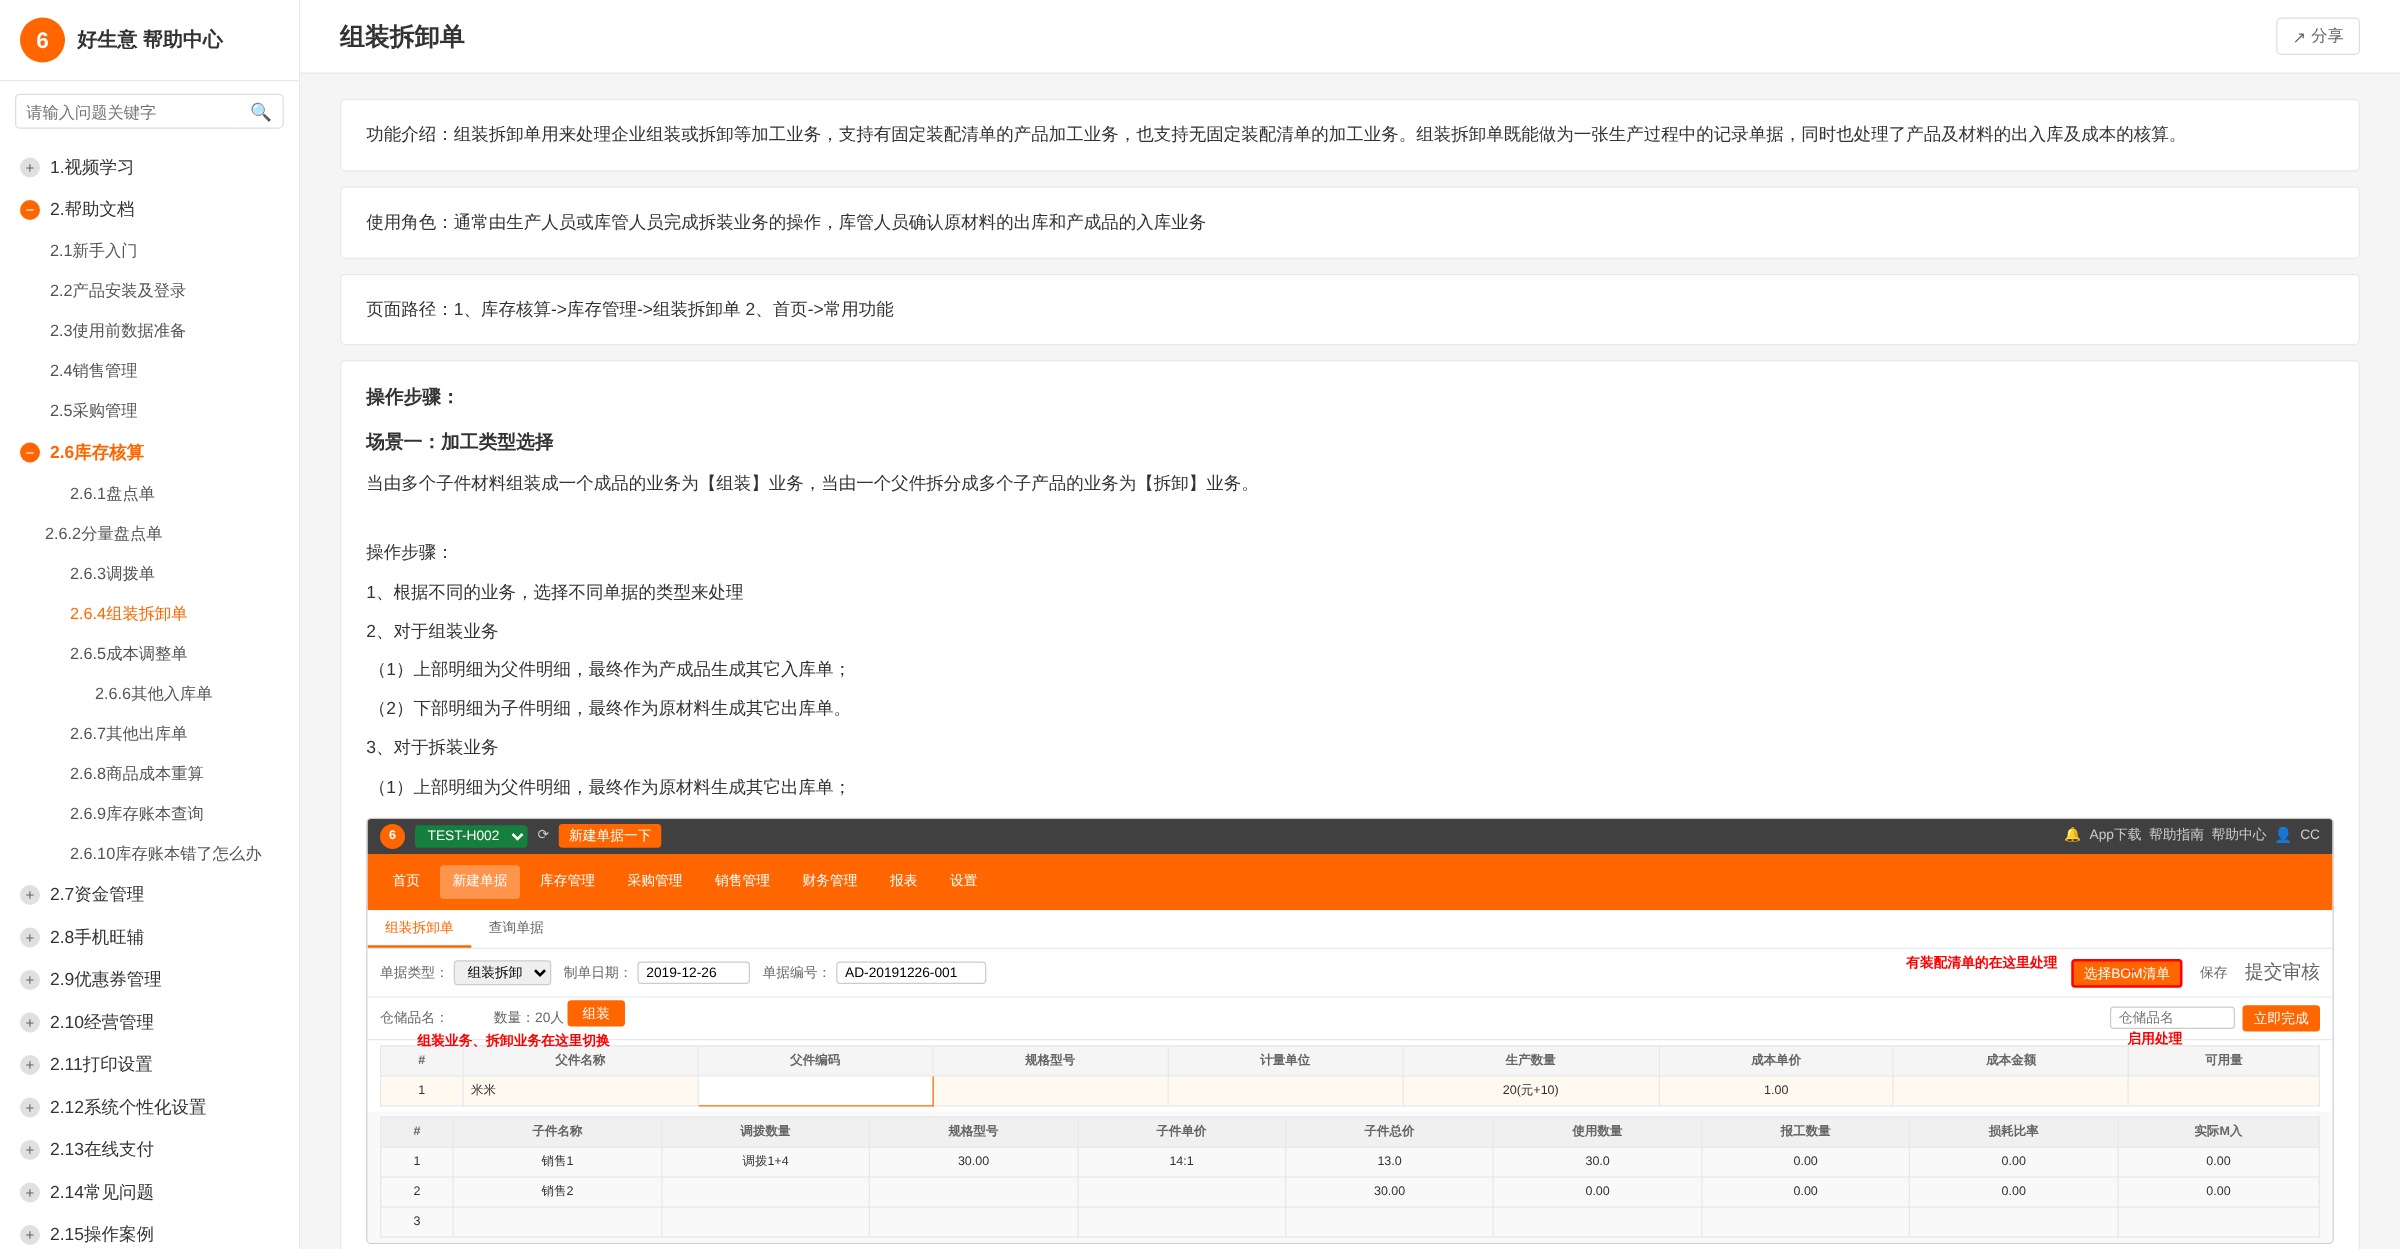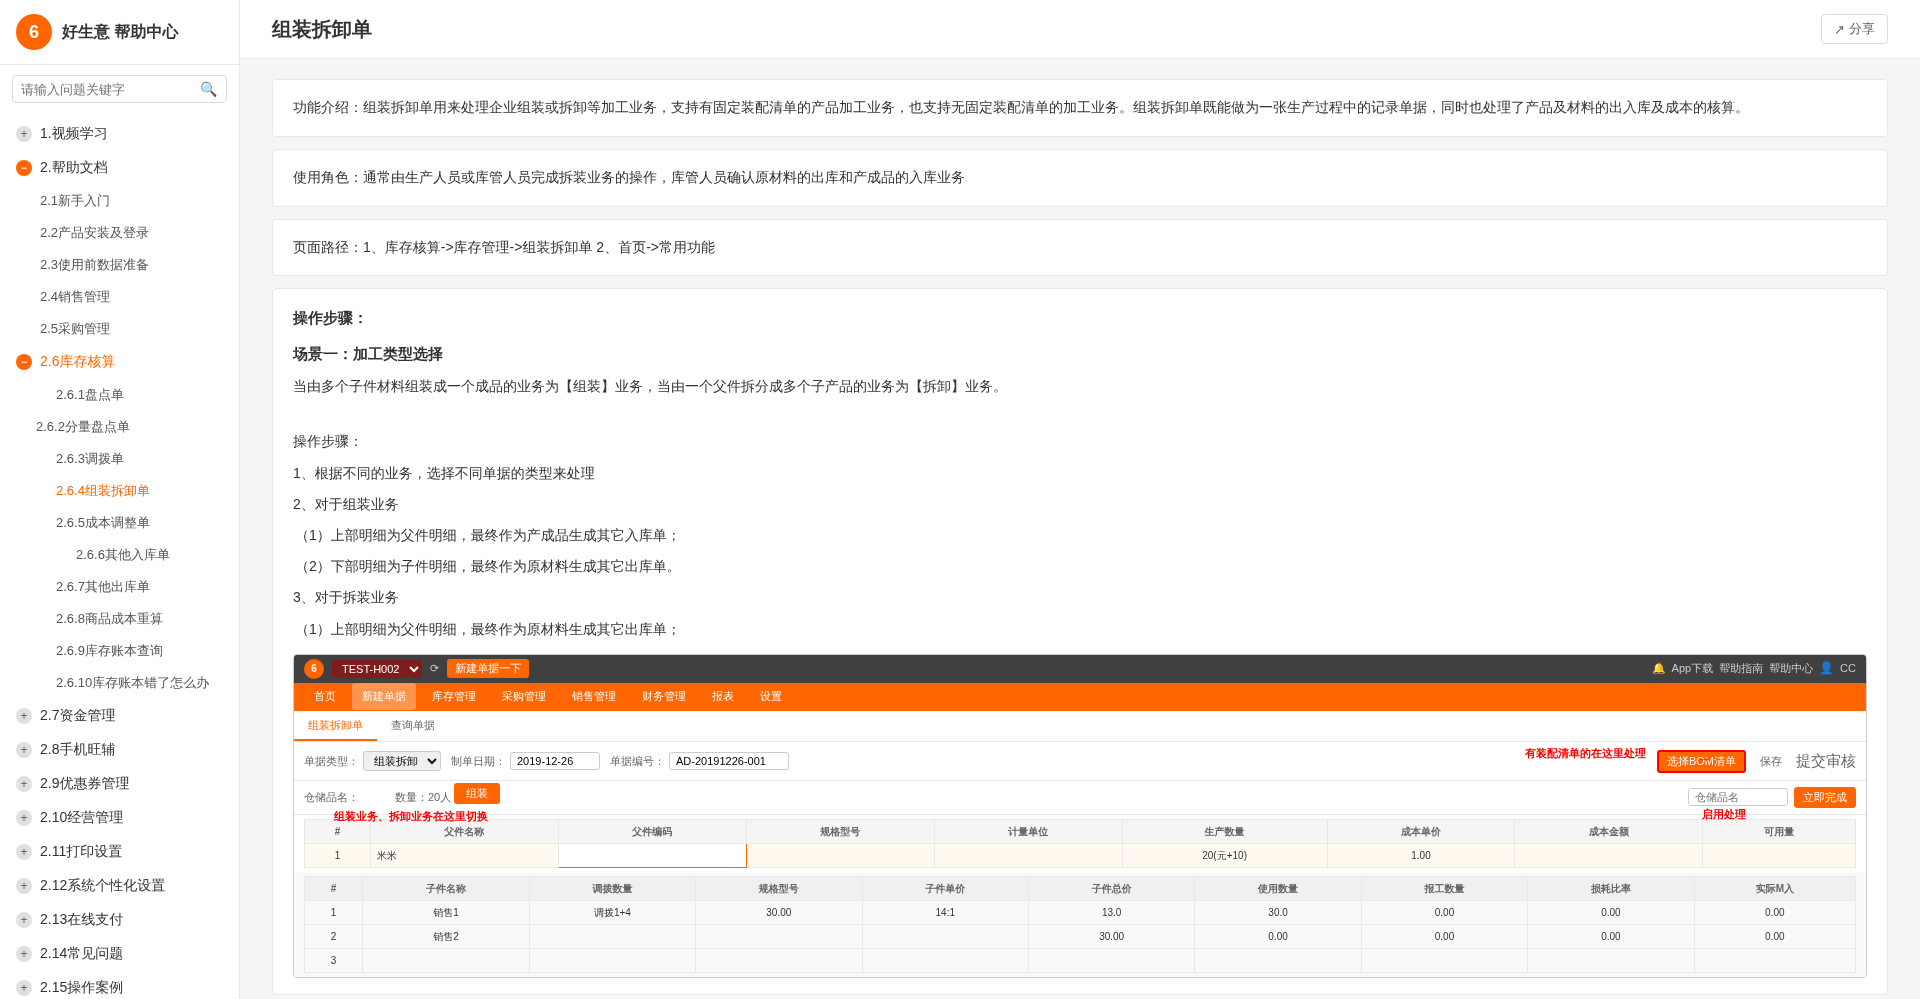--- a/index.html
+++ b/index.html
@@ -168,33 +168,33 @@
     }
     .ss-topbar-logo {
       width: 20px; height: 20px;
       background: #f60;
       border-radius: 50%;
       display: flex; align-items: center; justify-content: center;
       color: #fff; font-size: 10px; font-weight: bold;
     }
     .ss-topbar-text { color: #ccc; font-size: 11px; }
     .ss-topbar-select {
-      background: #7f1d1d; color: #fff; border: none; border-radius: 3px;
+      background: #15803d; color: #fff; border: none; border-radius: 3px;
       padding: 2px 6px; font-size: 11px;
     }
     .ss-topbar-btn {
       background: #f60; color: #fff; border: none; border-radius: 3px;
       padding: 2px 8px; font-size: 11px;
     }
     .ss-topbar-right { margin-left: auto; display: flex; gap: 6px; align-items: center; }
     .ss-topbar-icon { color: #ccc; font-size: 12px; }
 
     .ss-nav {
       background: #f60;
-      height: 28px;
+      height: 45px;
       display: flex;
       align-items: center;
       padding: 0 10px;
       gap: 6px;
     }
     .ss-nav-item {
       color: #fff;
       font-size: 11px;
       padding: 4px 10px;
       border-radius: 3px;
@@ -326,21 +326,21 @@
     </div>
     <div class="nav-item-sub">
       <span>2.4销售管理</span>
     </div>
     <div class="nav-item-sub">
       <span>2.5采购管理</span>
     </div>
 
     <div class="nav-item-top" style="padding-left:16px;">
       <div class="minus-icon">−</div>
-      <span style="color:#f60;">2.6库存核算</span>
+      <span style="color:#f60;font-weight:bold;">2.6库存核算</span>
     </div>
     <div class="nav-item-sub" style="padding-left:56px;">
       <span>2.6.1盘点单</span>
     </div>
     <div class="nav-item-sub" style="padding-left:36px;">
       <span>2.6.2分量盘点单</span>
     </div>
     <div class="nav-item-sub" style="padding-left:56px;">
       <span>2.6.3调拨单</span>
     </div>

